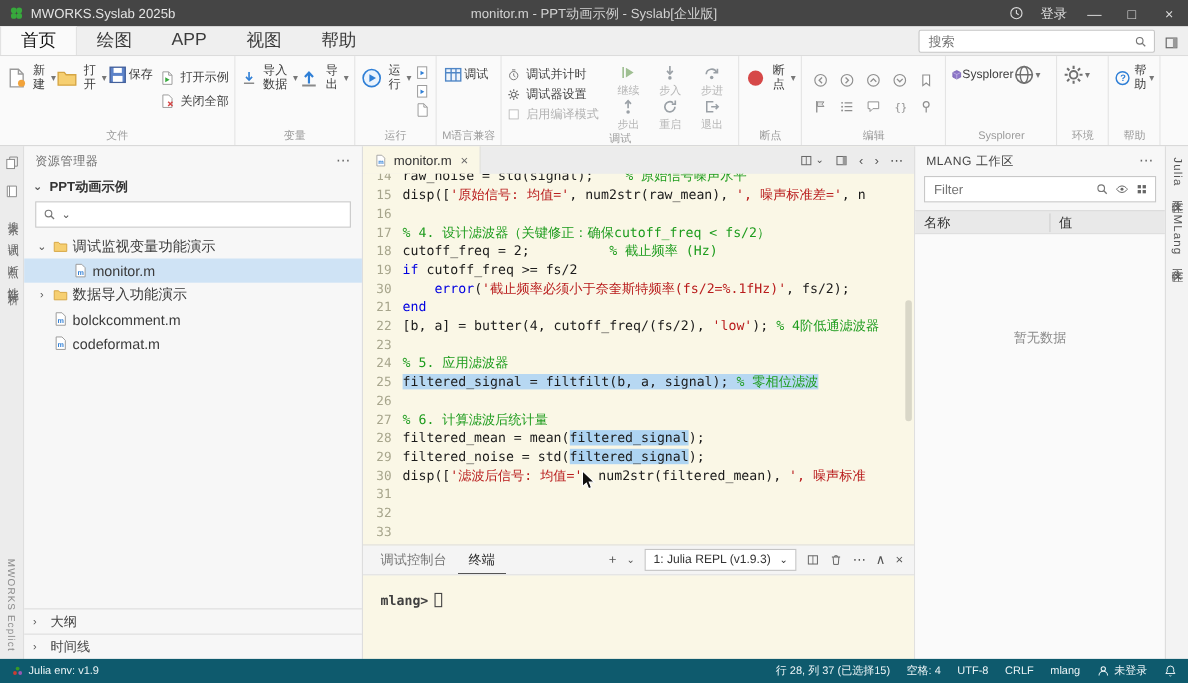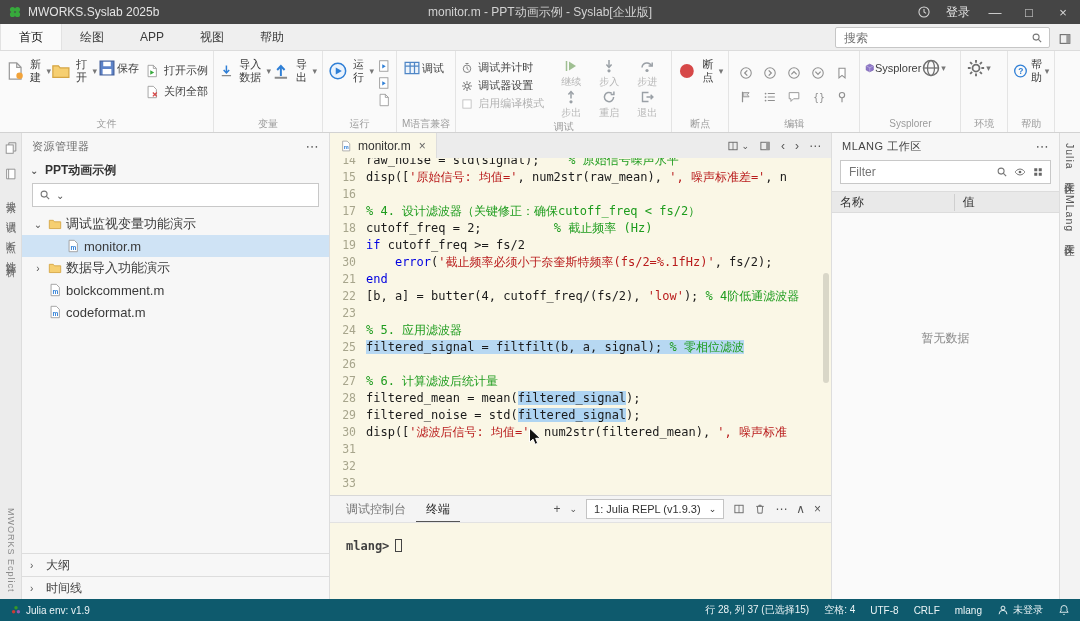--- a/index.html
+++ b/index.html
@@ -13,21 +13,21 @@
   .titlebar{height:24px;background:#454545;color:#e4e4e4;display:flex;align-items:center;font-size:12px;flex:0 0 auto}
   .tb-left{display:flex;align-items:center;gap:6px;padding-left:8px;width:320px}
   .tb-center{flex:1;text-align:center;color:#d2d2d2;white-space:nowrap;overflow:hidden}
   .tb-right{display:flex;align-items:center;width:320px;justify-content:flex-end}
   .tb-iconbtn{width:28px;height:24px;display:flex;align-items:center;justify-content:center}
   .tb-login{font-size:12px;color:#e0e0e0;padding:0 8px;display:flex;align-items:center;gap:4px}
   .winbtn{width:34px;height:24px;display:flex;align-items:center;justify-content:center;color:#dadada;font-size:13px}
 
   
   .ribbon-tabs-row{height:27px;background:#efefef;display:flex;align-items:stretch;border-bottom:1px solid #dcdcdc;flex:0 0 auto}
-  .rtab{padding:0 18px;font-size:12px;color:#3c3c3c;display:flex;align-items:center}
+  .rtab{padding:0 18px;font-size:16px;color:#3c3c3c;display:flex;align-items:center}
   .rtab.active{background:#fafafa;color:#111;border-right:1px solid #e2e2e2;border-left:1px solid #e2e2e2}
   .tabs-spacer{flex:1}
   .ribbon-search{width:215px;height:21px;background:#fff;border:1px solid #c6c6c6;border-radius:2px;display:flex;align-items:center;gap:6px;margin:3px 8px 0 0;padding:0 6px}
   .ribbon-search input{border:0;outline:0;flex:1;font-size:12px;color:#333;background:transparent;min-width:0}
   .rtr-icon{display:flex;align-items:center;margin:3px 8px 0 0}
 
   
   .toolbar{height:82px;background:#fafafa;display:flex;border-bottom:1px solid #d2d2d2;flex:0 0 auto;overflow:hidden}
   .rgroup{display:flex;flex-direction:column;border-right:1px solid #e4e4e4;padding:2px 5px 0}
   .rgroup-body{flex:1;display:flex;align-items:flex-start}
@@ -97,21 +97,21 @@
 
   
   .rpanel{width:228px;border-left:1px solid #ddd;background:#f7f7f7;display:flex;flex-direction:column;flex:0 0 auto}
   .rp-header{height:26px;display:flex;align-items:center;padding:0 10px;font-size:11px;color:#444;letter-spacing:.5px;flex:0 0 auto}
   .rp-filter{margin:1px 8px 7px;height:24px;border:1px solid #c8c8c8;background:#fff;display:flex;align-items:center;padding:0 6px;gap:6px;flex:0 0 auto}
   .rp-filter input{flex:1;border:0;outline:0;font-size:12px;min-width:0;color:#333}
   .rp-thead{height:22px;display:flex;background:#e9e9e9;border-top:1px solid #dcdcdc;border-bottom:1px solid #dcdcdc;font-size:12px;color:#333;align-items:center;flex:0 0 auto}
   .rp-th{padding:0 8px}
   .rp-th.name{flex:1.2;border-right:1px solid #cfcfcf}
   .rp-th.val{flex:1}
-  .rp-body{flex:1;display:flex;justify-content:center;align-items:flex-start;padding-top:117px;font-size:12px;color:#8a8a8a;background:#fafafa}
+  .rp-body{flex:1;display:flex;justify-content:center;align-items:flex-start;padding-top:86px;font-size:12px;color:#8a8a8a;background:#fafafa}
 
   .rstrip{width:21px;background:#f3f3f3;border-left:1px solid #ddd;display:flex;flex-direction:column;align-items:center;padding-top:10px;gap:18px;flex:0 0 auto}
   .rstrip .vt{writing-mode:vertical-rl;text-orientation:mixed;font-size:10.5px;color:#555;letter-spacing:1px}
 
   
   .statusbar{height:22px;background:#0E5A6D;color:#ecf4f6;display:flex;align-items:center;font-size:10px;padding:0 10px;gap:16px;flex:0 0 auto}
   .sbar-left{display:flex;align-items:center;gap:6px}
   .sbar-right{margin-left:auto;display:flex;gap:15px;align-items:center;white-space:nowrap}
   .sbar-item{display:flex;align-items:center;gap:4px}
 

